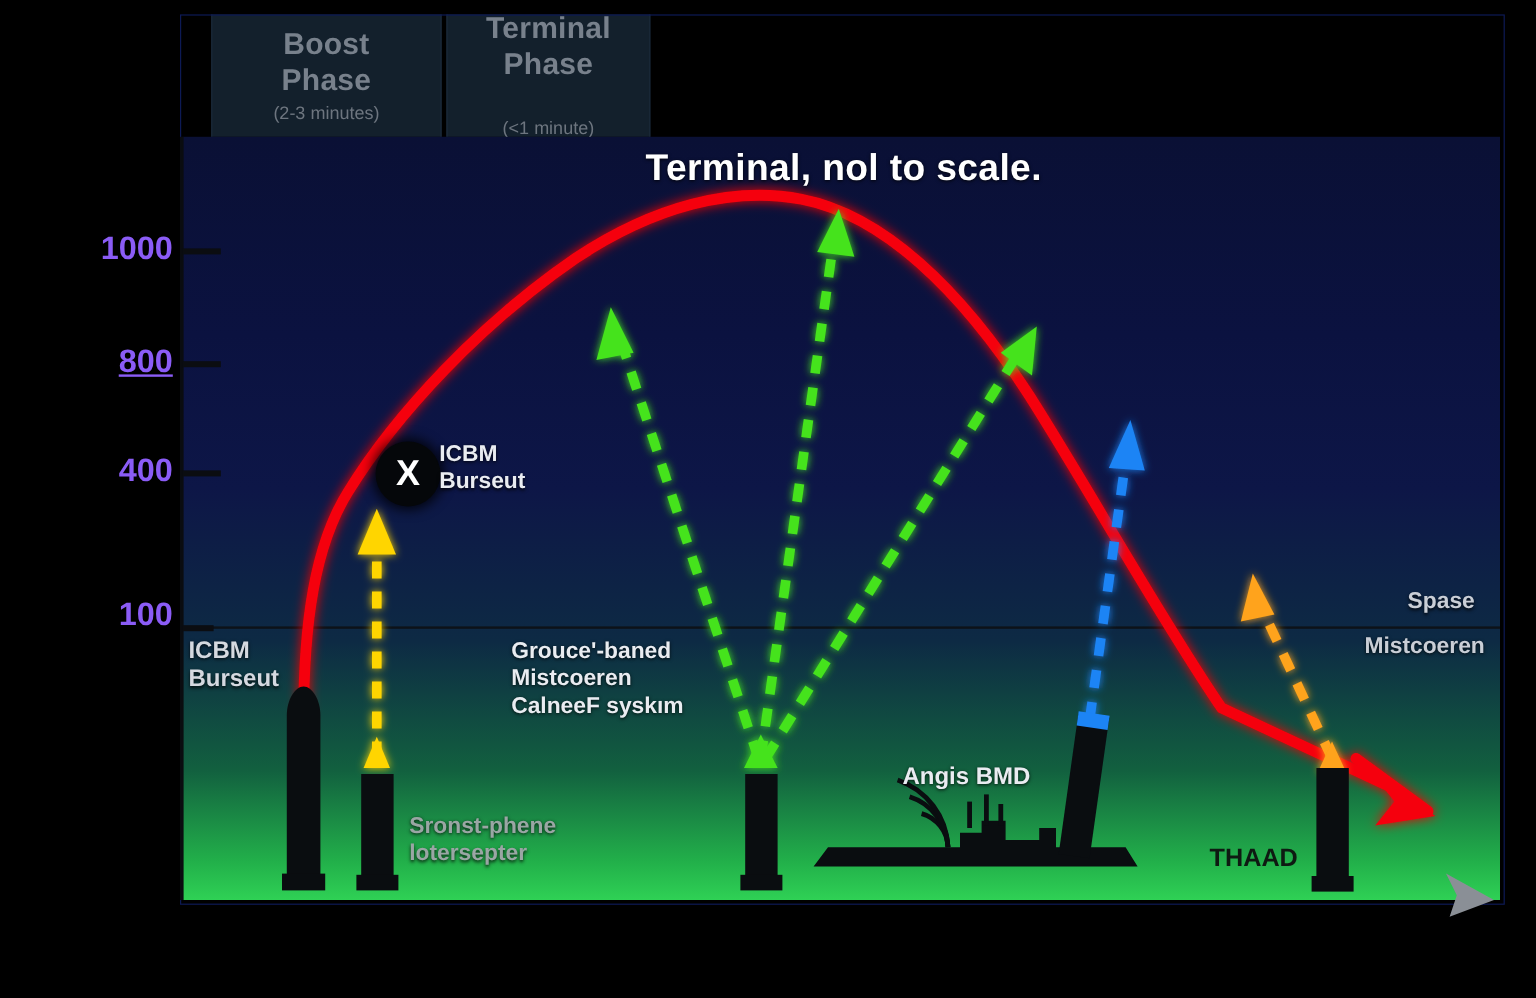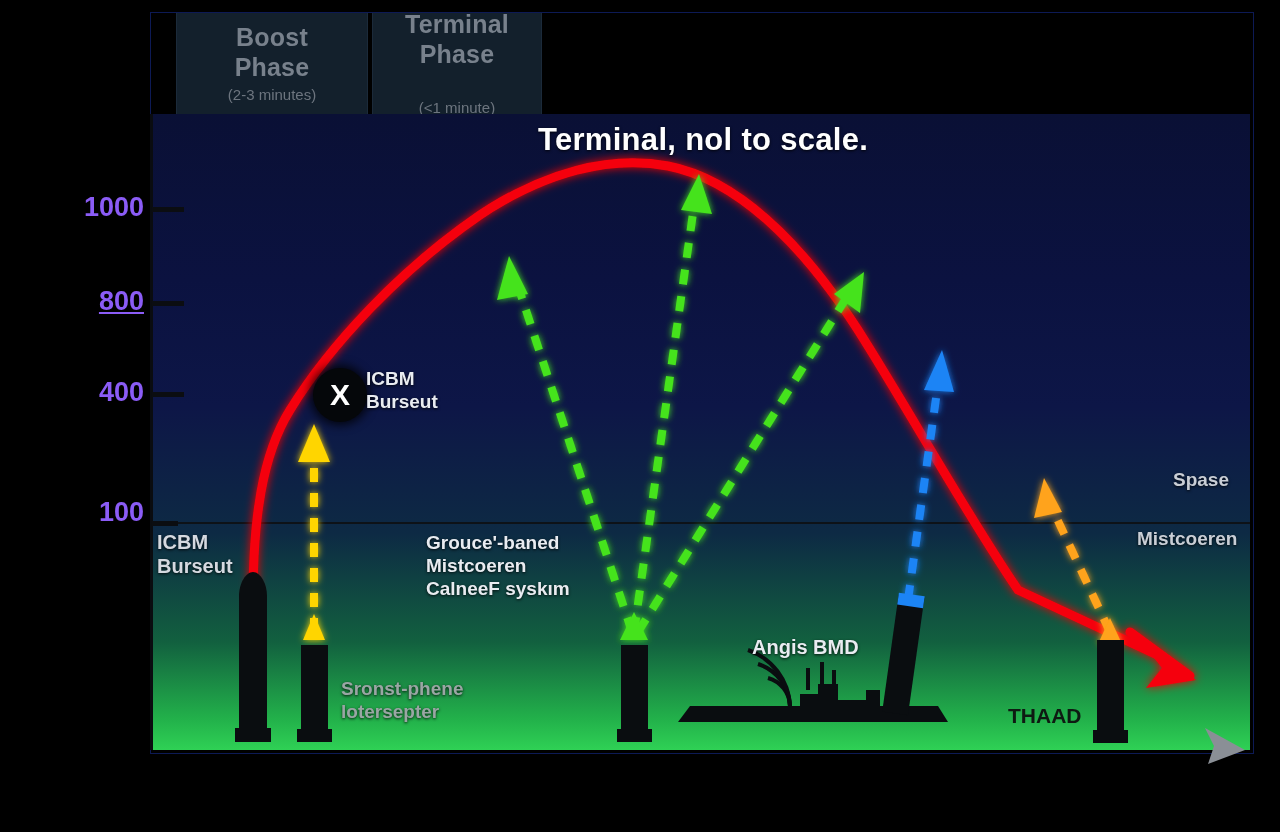--- a/index.html
+++ b/index.html
@@ -31,21 +31,21 @@
 
   
   .lbl{position:absolute;color:#e9ecf1;font-weight:bold;text-shadow:0 1px 3px rgba(0,0,0,.85);line-height:1.2;}
   .notional{left:538px;top:121px;font-size:31px;color:#fff;letter-spacing:.3px;}
   .burnout{left:366px;top:368px;font-size:19px;}
   .icbm-launch{left:157px;top:530px;font-size:20px;color:#d5d9e0;}
   .gbmd{left:426px;top:532px;font-size:19px;}
   .bpi{left:341px;top:678px;font-size:19px;color:#9aa6a4;font-weight:bold;}
   .aegis{left:752px;top:635px;font-size:20px;}
   .thaad{left:1008px;top:703px;font-size:21px;color:#0e1a12;text-shadow:none;}
-  .spase{left:1173px;top:469px;font-size:19px;color:#c9ced6;}
+  .spase{left:1173px;top:491px;font-size:19px;color:#c9ced6;}
   .atmes{left:1137px;top:528px;font-size:19px;color:#c9ced6;}
 
   
   .xmark{position:absolute;left:313px;top:368px;width:54px;height:54px;border-radius:50%;background:#05070a;
          display:flex;align-items:center;justify-content:center;color:#fff;font-size:30px;font-weight:bold;
          box-shadow:0 0 10px 3px rgba(0,0,0,.8);}
 
   svg.overlay{position:absolute;left:0;top:0;width:1280px;height:832px;pointer-events:none;}
 </style>
 </head>

